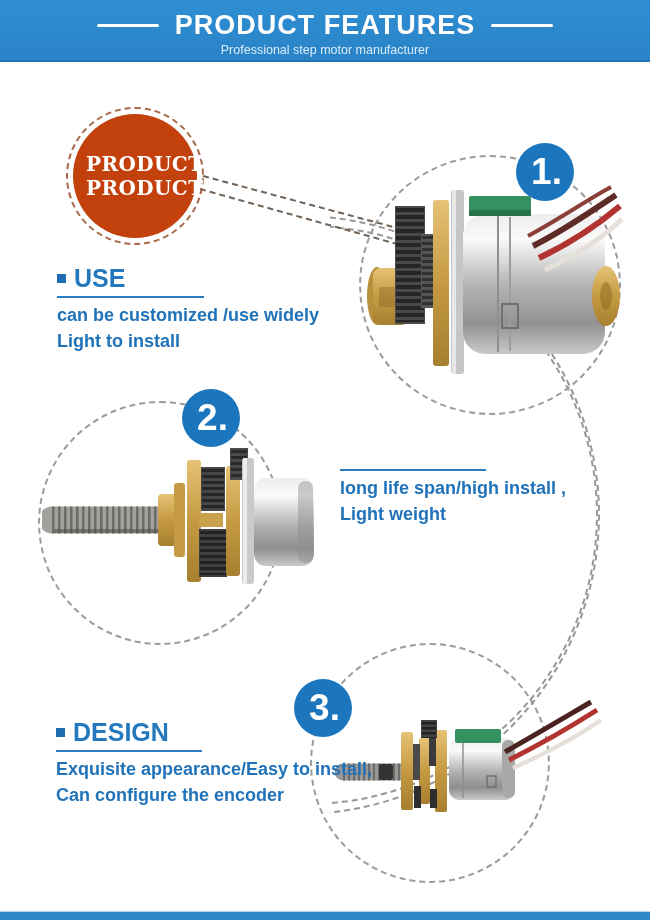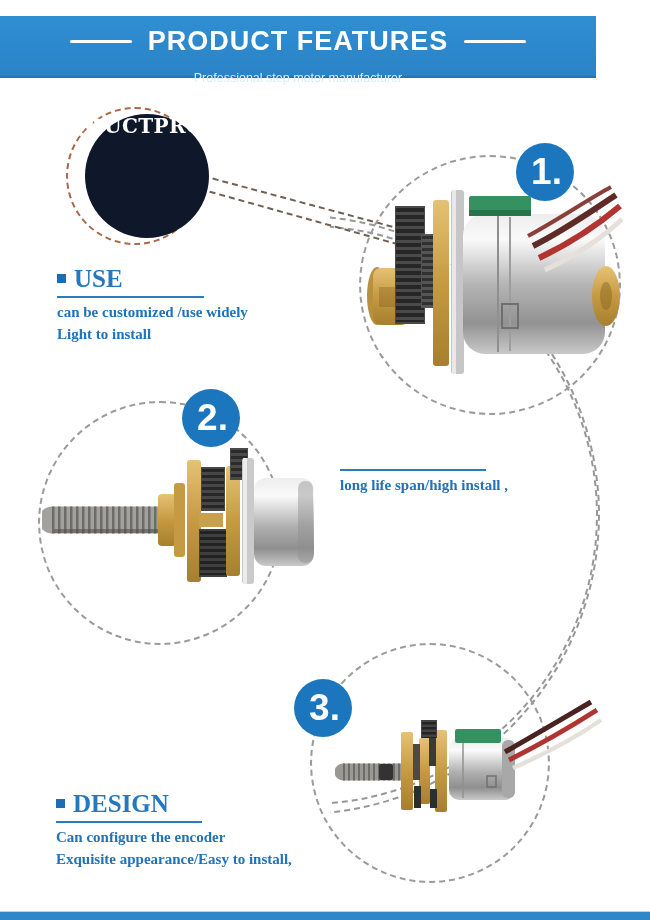--- a/index.html
+++ b/index.html
@@ -2,37 +2,37 @@
 <html><head>
 <meta charset="utf-8">
 <style>
   html,body { margin:0; padding:0; }
   body {
     width:650px; height:920px; position:relative; overflow:hidden;
     background:#ffffff; font-family:"Liberation Sans", sans-serif;
   }
   
   .header {
-    position:absolute; left:0; top:16px; width:596px; height:62px;
+    position:absolute; left:0; top:0; width:650px; height:62px;
     background:linear-gradient(180deg,#2f8ed3,#2a83c6);
     border-bottom:2px solid #2273b4; box-sizing:border-box; z-index:5;
   }
   .title-row { display:flex; align-items:center; justify-content:center; gap:16px; padding-top:12px; }
   .dash { width:62px; height:3px; background:#ffffff; border-radius:2px; }
   .title { color:#ffffff; font-size:27px; font-weight:bold; letter-spacing:1px; line-height:1; white-space:nowrap; }
-  .subtitle { text-align:center; color:#d9ecfa; font-size:12.5px; margin-top:16px; }
+  .subtitle { text-align:center; color:#d9ecfa; font-size:12.5px; margin-top:4px; }
 
   
   .badge-ring {
     position:absolute; left:66px; top:107px; width:138px; height:138px;
     border:2px dashed #a9684a; border-radius:50%; box-sizing:border-box; z-index:2;
   }
   .badge-circle {
-    position:absolute; left:85px; top:114px; width:124px; height:124px; border-radius:50%;
-    background:#0f172a; display:flex; flex-direction:row; justify-content:center;
+    position:absolute; left:73px; top:114px; width:124px; height:124px; border-radius:50%;
+    background:#c2410c; display:flex; flex-direction:column; justify-content:center;
     padding-left:13px; box-sizing:border-box; z-index:3;
   }
   .badge-line {
     color:#ffffff; font-family:"DejaVu Serif", serif; font-weight:bold;
     font-size:20px; line-height:1.22; letter-spacing:0.4px;
   }
 
   
   .connector { position:absolute; border-top:2px dashed #6f6154; transform-origin:left center; z-index:1; }
   .cn1 { left:203px; top:175px; width:196px; transform:rotate(15deg); }
@@ -58,33 +58,33 @@
   .nb2 { left:182px; top:389px; }
   .nb3 { left:294px; top:679px; }
 
   
   .motor { position:absolute; z-index:2; }
   .m1 { left:363px; top:184px; width:260px; height:195px; }
   .m2 { left:42px;  top:433px; width:275px; height:180px; }
   .m3 { left:335px; top:694px; width:270px; height:155px; }
 
   
-  .feature { position:absolute; z-index:3;font-family:Liberation Serif, serif; }
+  .feature { position:absolute; z-index:3; }
   .f1 { left:57px;  top:266px; }
   .f2 { left:340px; top:464px; }
-  .f3 { left:56px;  top:791px; }
+  .f3 { left:56px;  top:720px; }
   .head-row { display:flex; align-items:center; gap:8px; }
   .bullet { width:9px; height:9px; background:#1e6db3; flex:0 0 auto; }
   .head { color:#2478bd; font-size:25px; font-weight:bold; line-height:1; }
   .rule { height:2px; background:#2a7cc1; margin-top:5px; }
   .f1 .rule { width:147px; }
   .f2 .rule { width:146px; }
   .f3 .rule { width:146px; }
   .body { margin-top:4px; }
-  .body-line { color:#2173b9; font-size:15px; font-weight:bold; line-height:1.45; white-space:nowrap; }
+  .body-line { color:#2173b9; font-size:18px; font-weight:bold; line-height:1.45; white-space:nowrap; }
 
   
   .bottom-bar {
     position:absolute; left:0; top:911px; width:650px; height:9px;
     background:#2f87c9; border-top:1px solid #aed6ee; box-sizing:border-box; z-index:5;
   }
 </style>
 </head>
 <body>
 
@@ -245,28 +245,29 @@
   <div class="body">
     <div class="body-line">can be customized /use widely</div>
     <div class="body-line">Light to install</div>
   </div>
 </div>
 
 <div class="feature f2">
   <div class="rule"></div>
   <div class="body">
     <div class="body-line">long life span/high install ,</div>
+    <div class="body-line">Light weight</div>
   </div>
 </div>
 
 <div class="feature f3">
   <div class="head-row">
     <span class="bullet"></span>
     <span class="head">DESIGN</span>
   </div>
   <div class="rule"></div>
   <div class="body">
+    <div class="body-line">Exquisite appearance/Easy to install,</div>
     <div class="body-line">Can configure the encoder</div>
-    <div class="body-line">Exquisite appearance/Easy to install,</div>
   </div>
 </div>
 
 <div class="bottom-bar"></div>
 
 </body></html>

